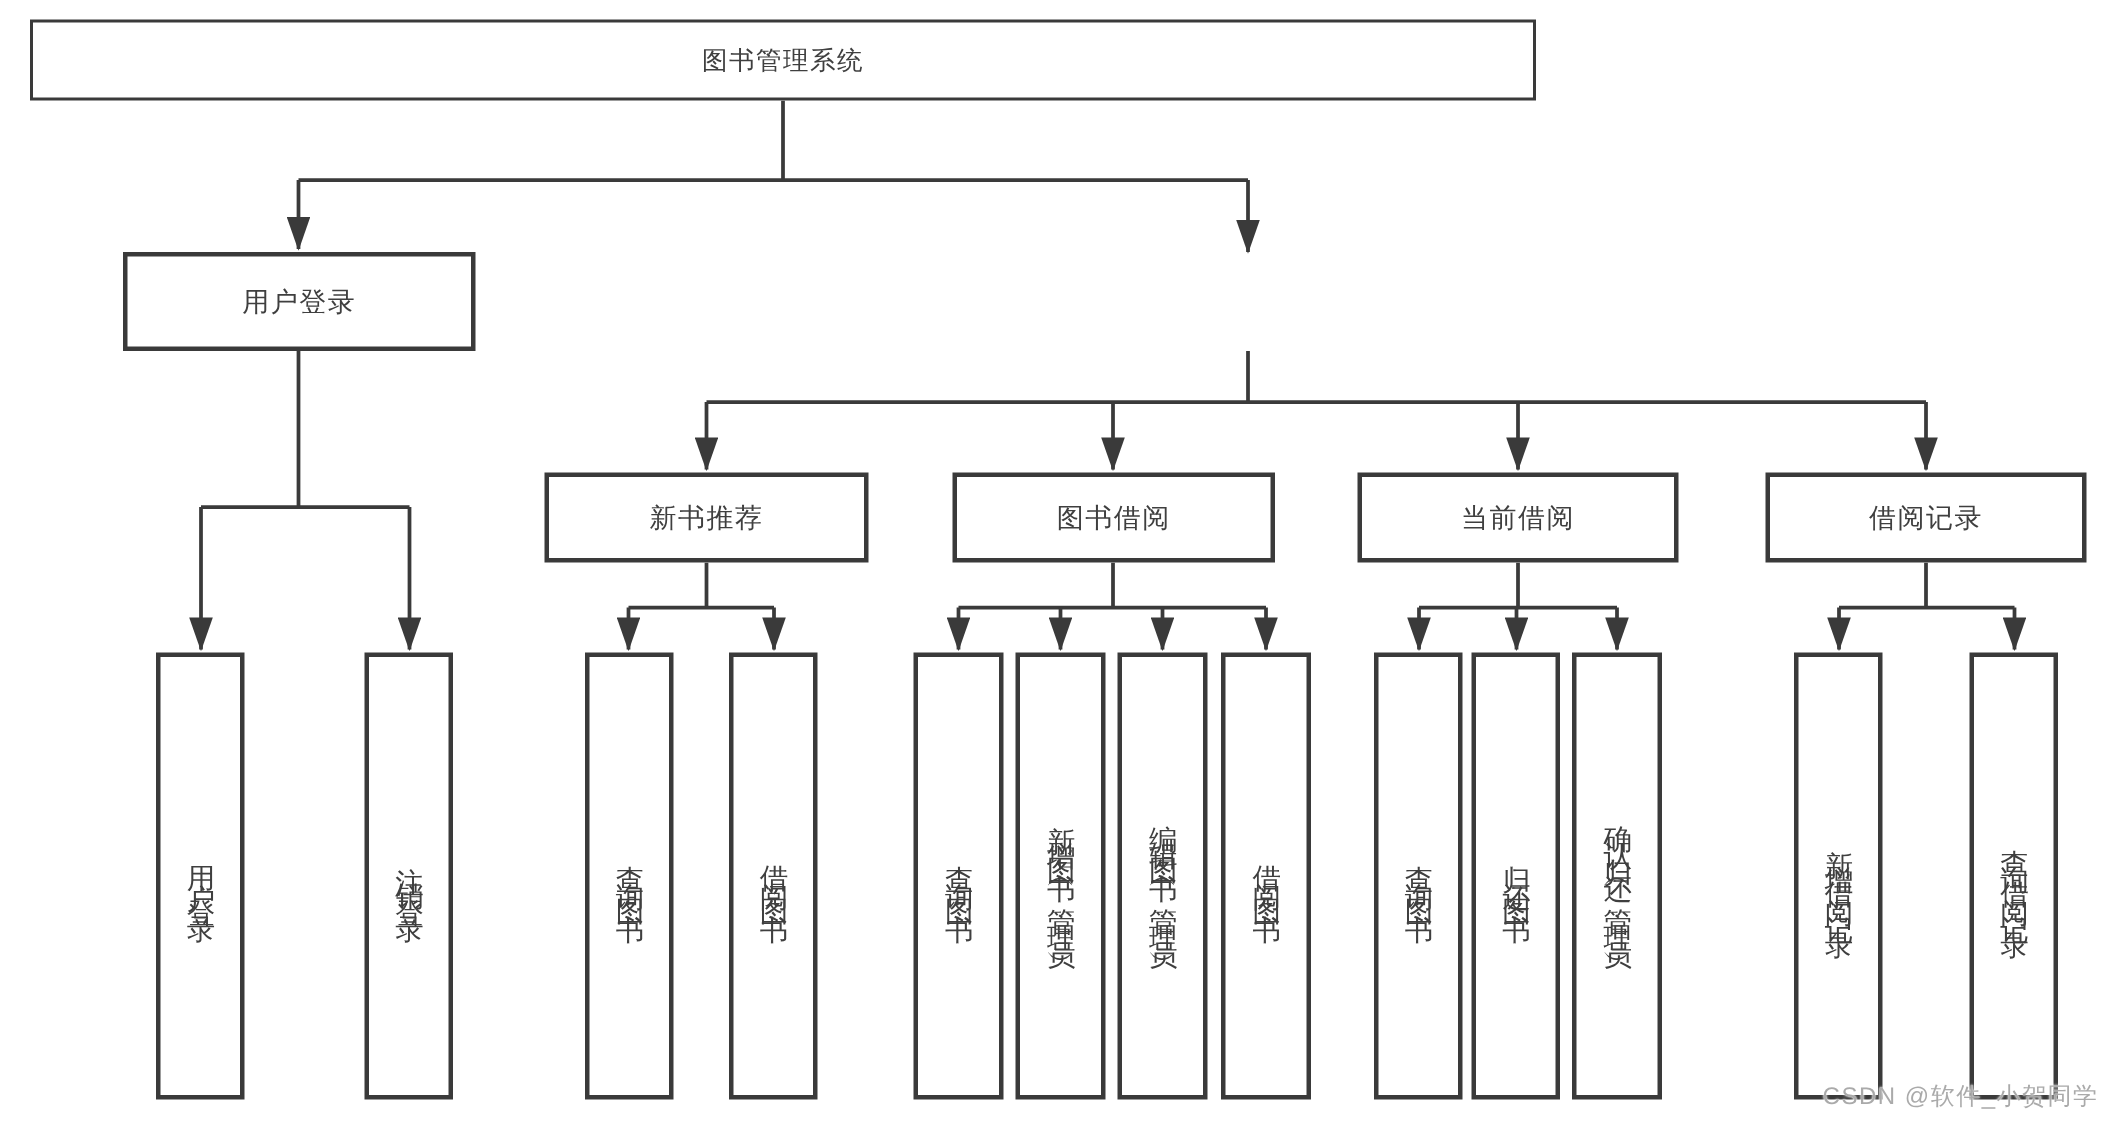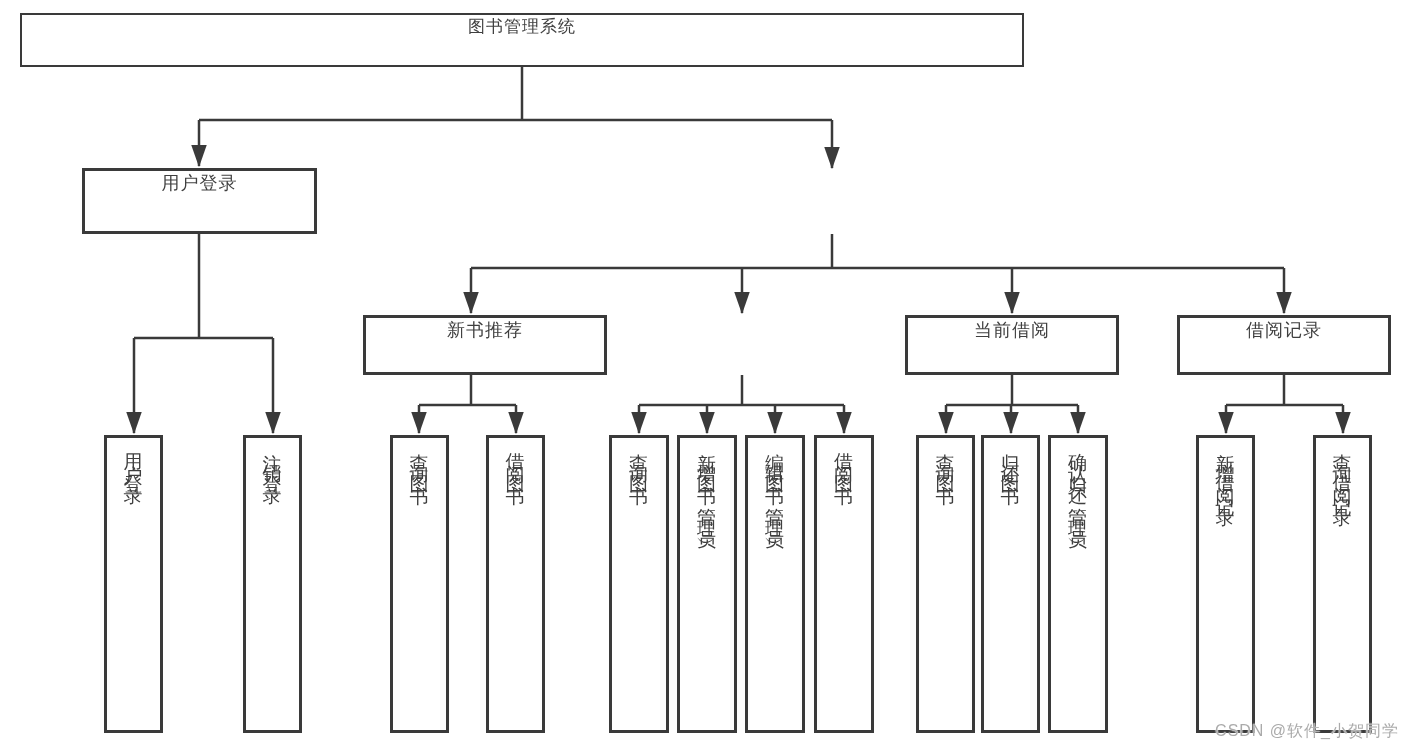--- a/index.html
+++ b/index.html
@@ -3,21 +3,21 @@
 <meta charset="utf-8">
 <style>
   html,body{margin:0;padding:0;background:#fff;}
   .stage{
     position:relative;width:1405px;height:747px;background:#ffffff;overflow:hidden;
     font-family:"Liberation Sans","DejaVu Sans",sans-serif;color:#3b3b3b;
   }
   .wires{position:absolute;left:0;top:0;z-index:1;}
   .node{
     position:absolute;z-index:2;background:#ffffff;border:3px solid #3a3a3a;
-    display:flex;justify-content:center;box-sizing:border-box;
+    display:flex;align-items:center;justify-content:center;box-sizing:border-box;
     color:#3f3f3f;
   }
   .node.root{border-width:2px;font-size:17px;letter-spacing:1px;}
   .node.branch{font-size:18px;letter-spacing:1px;}
   .node.leaf span{
     writing-mode:vertical-rl;text-orientation:mixed;
     font-size:19px;letter-spacing:11px;line-height:1;white-space:nowrap;
   }
   .watermark{
     position:absolute;right:6px;bottom:5px;z-index:5;
@@ -93,22 +93,25 @@
   </svg>
 
   <div class="node root" style="left:20px;top:13px;width:1004px;height:54px">
     <span>图书管理系统</span>
   </div>
 
   <div class="node branch" style="left:82px;top:168px;width:235px;height:66px">
     <span>用户登录</span>
   </div>
 
-  <div class="node branch" style="left:363px;top:315px;width:244px;height:60px">
+  <div class="node branch" style="left:363px;top:315px;width:216px;height:60px">
     <span>新书推荐</span>
+  </div>
+  <div class="node branch" style="left:635px;top:315px;width:215px;height:60px">
+    <span>图书借阅</span>
   </div>
   <div class="node branch" style="left:1177px;top:315px;width:214px;height:60px">
     <span>借阅记录</span>
   </div>
   <div class="node branch" style="left:905px;top:315px;width:214px;height:60px">
     <span>当前借阅</span>
   </div>
 
   <div class="node leaf" style="left:104px;top:435px;width:59px;height:298px">
     <span>用户登录</span>

